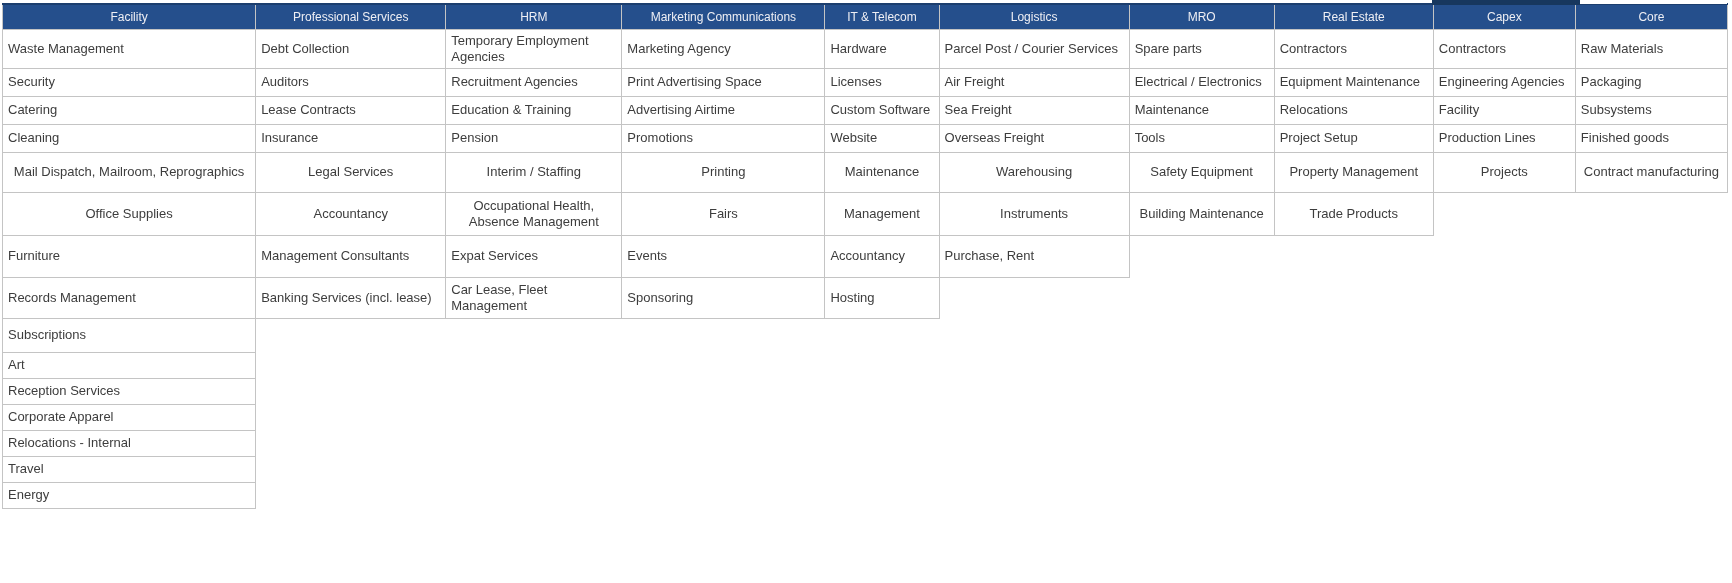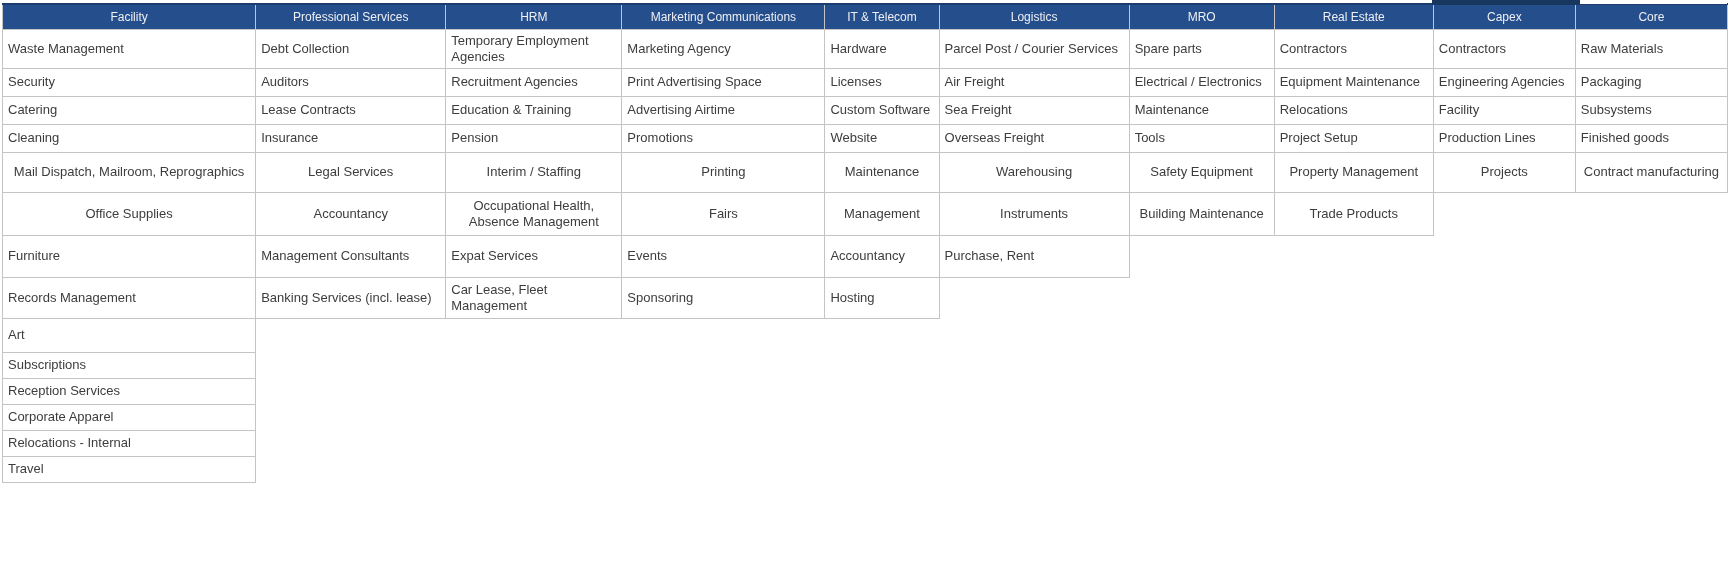--- a/index.html
+++ b/index.html
@@ -195,44 +195,44 @@
         <td class="cell">Car Lease, Fleet Management</td>
         <td class="cell">Sponsoring</td>
         <td class="cell">Hosting</td>
         <td class="empty"></td>
         <td class="empty"></td>
         <td class="empty"></td>
         <td class="empty"></td>
         <td class="empty"></td>
       </tr>
       <tr>
+        <td class="cell">Subscriptions</td>
+        <td class="empty"></td>
+        <td class="empty"></td>
+        <td class="empty"></td>
+        <td class="empty"></td>
+        <td class="empty"></td>
+        <td class="empty"></td>
+        <td class="empty"></td>
+        <td class="empty"></td>
+        <td class="empty"></td>
+      </tr>
+      <tr>
         <td class="cell">Art</td>
         <td class="empty"></td>
         <td class="empty"></td>
         <td class="empty"></td>
         <td class="empty"></td>
         <td class="empty"></td>
         <td class="empty"></td>
         <td class="empty"></td>
         <td class="empty"></td>
         <td class="empty"></td>
       </tr>
       <tr>
-        <td class="cell">Subscriptions</td>
-        <td class="empty"></td>
-        <td class="empty"></td>
-        <td class="empty"></td>
-        <td class="empty"></td>
-        <td class="empty"></td>
-        <td class="empty"></td>
-        <td class="empty"></td>
-        <td class="empty"></td>
-        <td class="empty"></td>
-      </tr>
-      <tr>
         <td class="cell">Reception Services</td>
         <td class="empty"></td>
         <td class="empty"></td>
         <td class="empty"></td>
         <td class="empty"></td>
         <td class="empty"></td>
         <td class="empty"></td>
         <td class="empty"></td>
         <td class="empty"></td>
         <td class="empty"></td>
@@ -256,20 +256,32 @@
         <td class="empty"></td>
         <td class="empty"></td>
         <td class="empty"></td>
         <td class="empty"></td>
         <td class="empty"></td>
         <td class="empty"></td>
         <td class="empty"></td>
       </tr>
       <tr>
         <td class="cell">Travel</td>
+        <td class="empty"></td>
+        <td class="empty"></td>
+        <td class="empty"></td>
+        <td class="empty"></td>
+        <td class="empty"></td>
+        <td class="empty"></td>
+        <td class="empty"></td>
+        <td class="empty"></td>
+        <td class="empty"></td>
+      </tr>
+      <tr>
+        <td class="cell">Energy</td>
         <td class="empty"></td>
         <td class="empty"></td>
         <td class="empty"></td>
         <td class="empty"></td>
         <td class="empty"></td>
         <td class="empty"></td>
         <td class="empty"></td>
         <td class="empty"></td>
         <td class="empty"></td>
       </tr>

